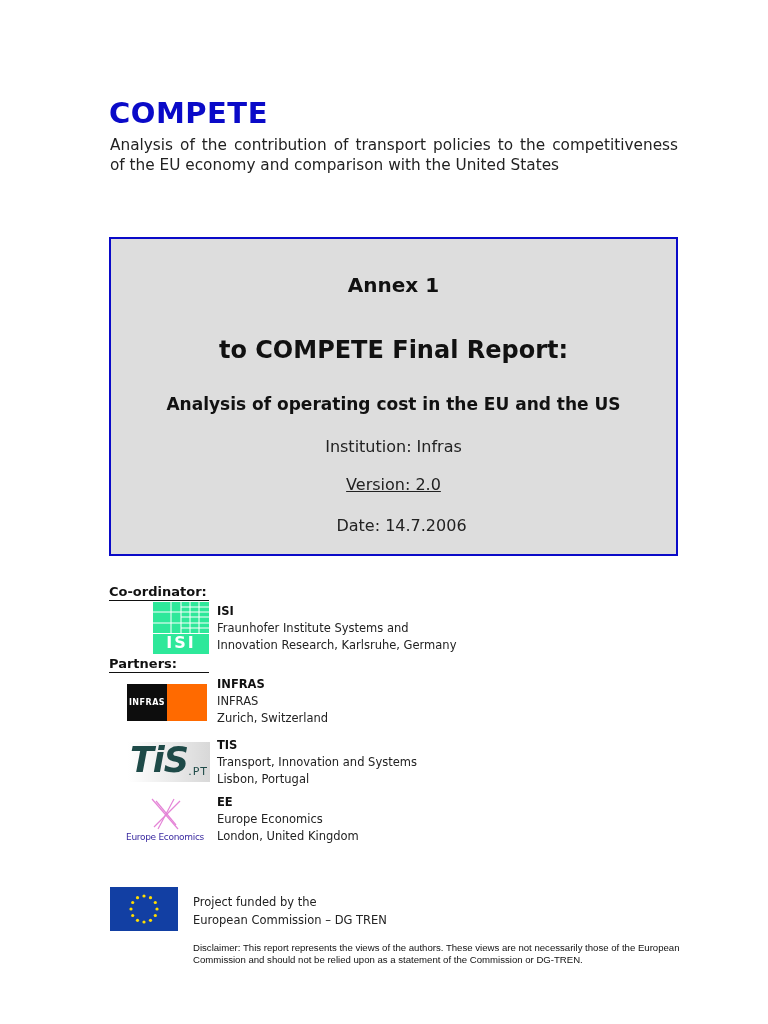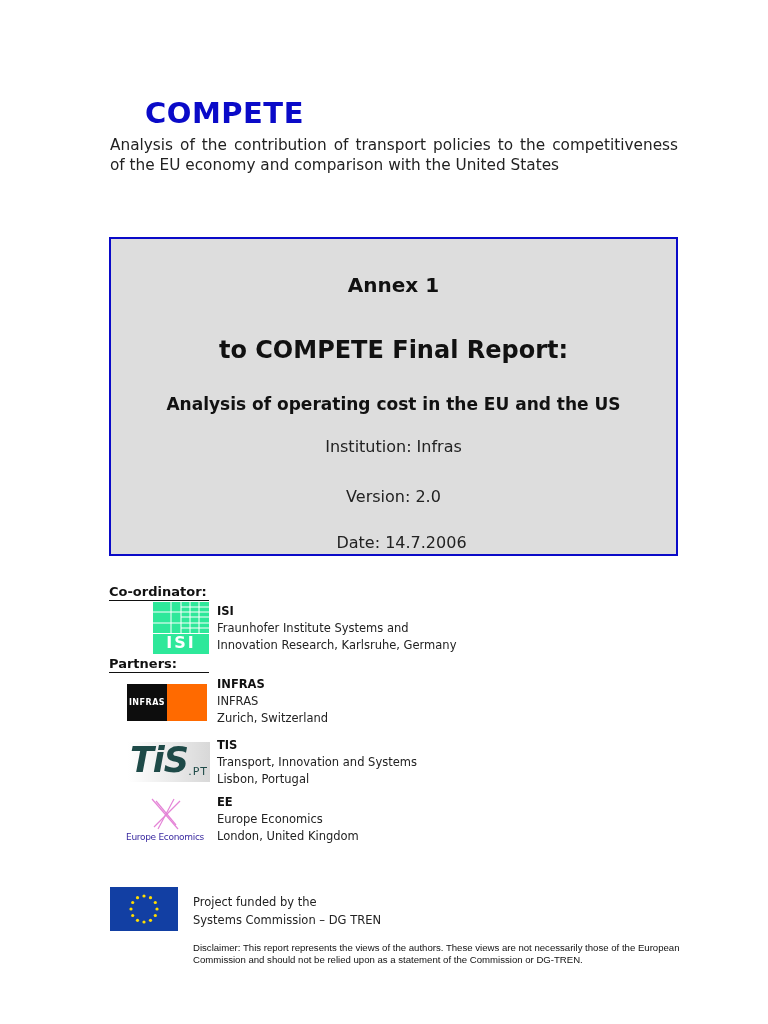--- a/index.html
+++ b/index.html
@@ -5,39 +5,38 @@
     html, body { margin: 0; padding: 0; background: #ffffff; }
     body {
       width: 768px; height: 1024px; position: relative; overflow: hidden;
       font-family: "DejaVu Sans", sans-serif; color: #111;
     }
     .abs { position: absolute; }
     .title {
       left: 109px; top: 96px; font-size: 29px; font-weight: bold;
       color: #0a0ac8; letter-spacing: 0.5px;
       font-family: "DejaVu Sans", sans-serif;
-      margin-left: 36px;
     }
     .subtitle {
       left: 110px; top: 135px; width: 568px; font-size: 15.3px; line-height: 20px;
       color: #222; text-align: justify; text-align-last: left;
     }
     .box {
       left: 109px; top: 237px; width: 565px; height: 315px;
       border: 2px solid #0a0ac8; background: #dddddd;
       box-sizing: content-box;
     }
     .box .inner { position: absolute; left: 0; right: 0; text-align: center; }
     .box .h1 { top: 34px; font-size: 20px; font-weight: bold; color: #111; }
     .box .h2 { top: 97px; font-size: 24px; font-weight: bold; color: #111; }
     .box .h3 { top: 155px; font-size: 17px; font-weight: bold; color: #111; }
     .box .meta { font-size: 16px; color: #222; text-align: center; }
     .box .m1 { top: 198px; }
-    .box .m2 { top: 248px; }
-    .box .m3 { top: 294px; margin-left: 16px; }
+    .box .m2 { top: 236px; text-decoration: underline; }
+    .box .m3 { top: 277px; margin-left: 16px; }
 
     .sec-label {
       left: 109px; font-size: 13px; font-weight: bold; color: #111;
       width: 100px; border-bottom: 1.5px solid #111; padding-bottom: 1px;
     }
     .org { left: 217px; font-size: 11.5px; line-height: 17px; color: #222; }
     .org .name { font-weight: bold; color: #111; }
 
     .logo { position: absolute; }
     .isi-logo {
@@ -170,16 +169,16 @@
       <circle cx="27.5" cy="33.3" r="1.6"></circle>
       <circle cx="22.7" cy="28.5" r="1.6"></circle>
       <circle cx="21" cy="22" r="1.6"></circle>
       <circle cx="22.7" cy="15.5" r="1.6"></circle>
       <circle cx="27.5" cy="10.7" r="1.6"></circle>
     </g>
   </svg>
 </div>
 <div class="abs funded">
   <div>Project funded by the</div>
-  <div>Systems Commission – DG TREN</div>
+  <div>European Commission – DG TREN</div>
 </div>
 
 <div class="abs disclaimer">Disclaimer: This report represents the views of the authors. These views are not necessarily those of the European Commission and should not be relied upon as a statement of the Commission or DG-TREN.</div>
 
 </body></html>

